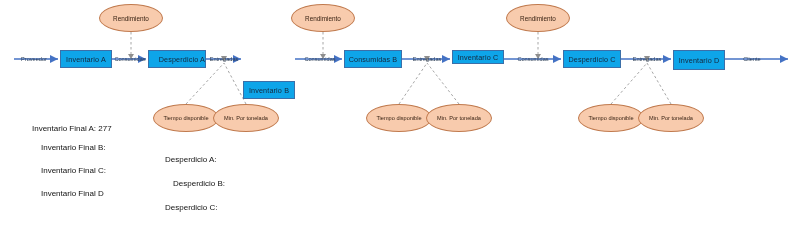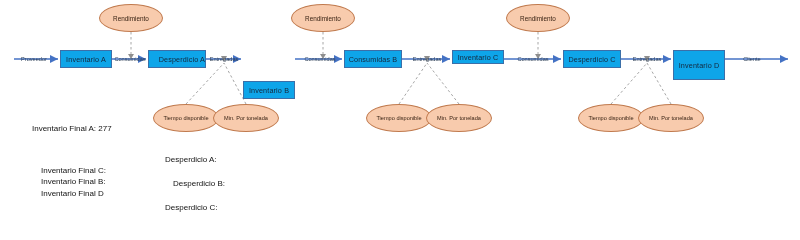--- a/index.html
+++ b/index.html
@@ -93,21 +93,21 @@
   </div>
   <div class="pbox" style="left:344px;top:50px;width:58px;height:18px;">
     <span>Consumidas B</span>
   </div>
   <div class="pbox" style="left:452px;top:50px;width:52px;height:14px;">
     <span>Inventario C</span>
   </div>
   <div class="pbox" style="left:563px;top:50px;width:58px;height:18px;">
     <span>Desperdicio C</span>
   </div>
-  <div class="pbox" style="left:673px;top:50px;width:52px;height:30px;">
+  <div class="pbox" style="left:673px;top:50px;width:52px;height:20px;">
     <span>Inventario D</span>
   </div>
 
   <div class="flab" style="left:34px;top:56px;">Proveedor</div>
   <div class="flab" style="left:130px;top:56px;">Consumidas</div>
   <div class="flab" style="left:224px;top:56px;">Entregadas</div>
   <div class="flab" style="left:320px;top:56px;">Consumidas</div>
   <div class="flab" style="left:427px;top:56px;">Entregadas</div>
   <div class="flab" style="left:533px;top:56px;">Consumidas</div>
   <div class="flab" style="left:647px;top:56px;">Entregadas</div>
@@ -136,21 +136,21 @@
     <span>Min. Por tonelada</span>
   </div>
   <div class="ell small" style="left:578px;top:104px;width:66px;height:28px;">
     <span>Tiempo disponible</span>
   </div>
   <div class="ell small" style="left:638px;top:104px;width:66px;height:28px;">
     <span>Min. Por tonelada</span>
   </div>
 
   <div class="note" style="left:32px;top:124px;">Inventario Final A: 277</div>
-  <div class="note" style="left:41px;top:143px;margin-top:34px;">Inventario Final B:</div>
+  <div class="note" style="left:41px;top:143px;">Inventario Final B:</div>
   <div class="note u" style="left:41px;top:166px;">Inventario Final C:</div>
   <div class="note u" style="left:41px;top:189px;">Inventario Final D</div>
 
   <div class="note u" style="left:165px;top:155px;">Desperdicio A:</div>
   <div class="note u" style="left:165px;top:179px;padding-left:8px;">Desperdicio B:</div>
   <div class="note u" style="left:165px;top:203px;">Desperdicio C:</div>
 
 </div>
 
 </body></html>

